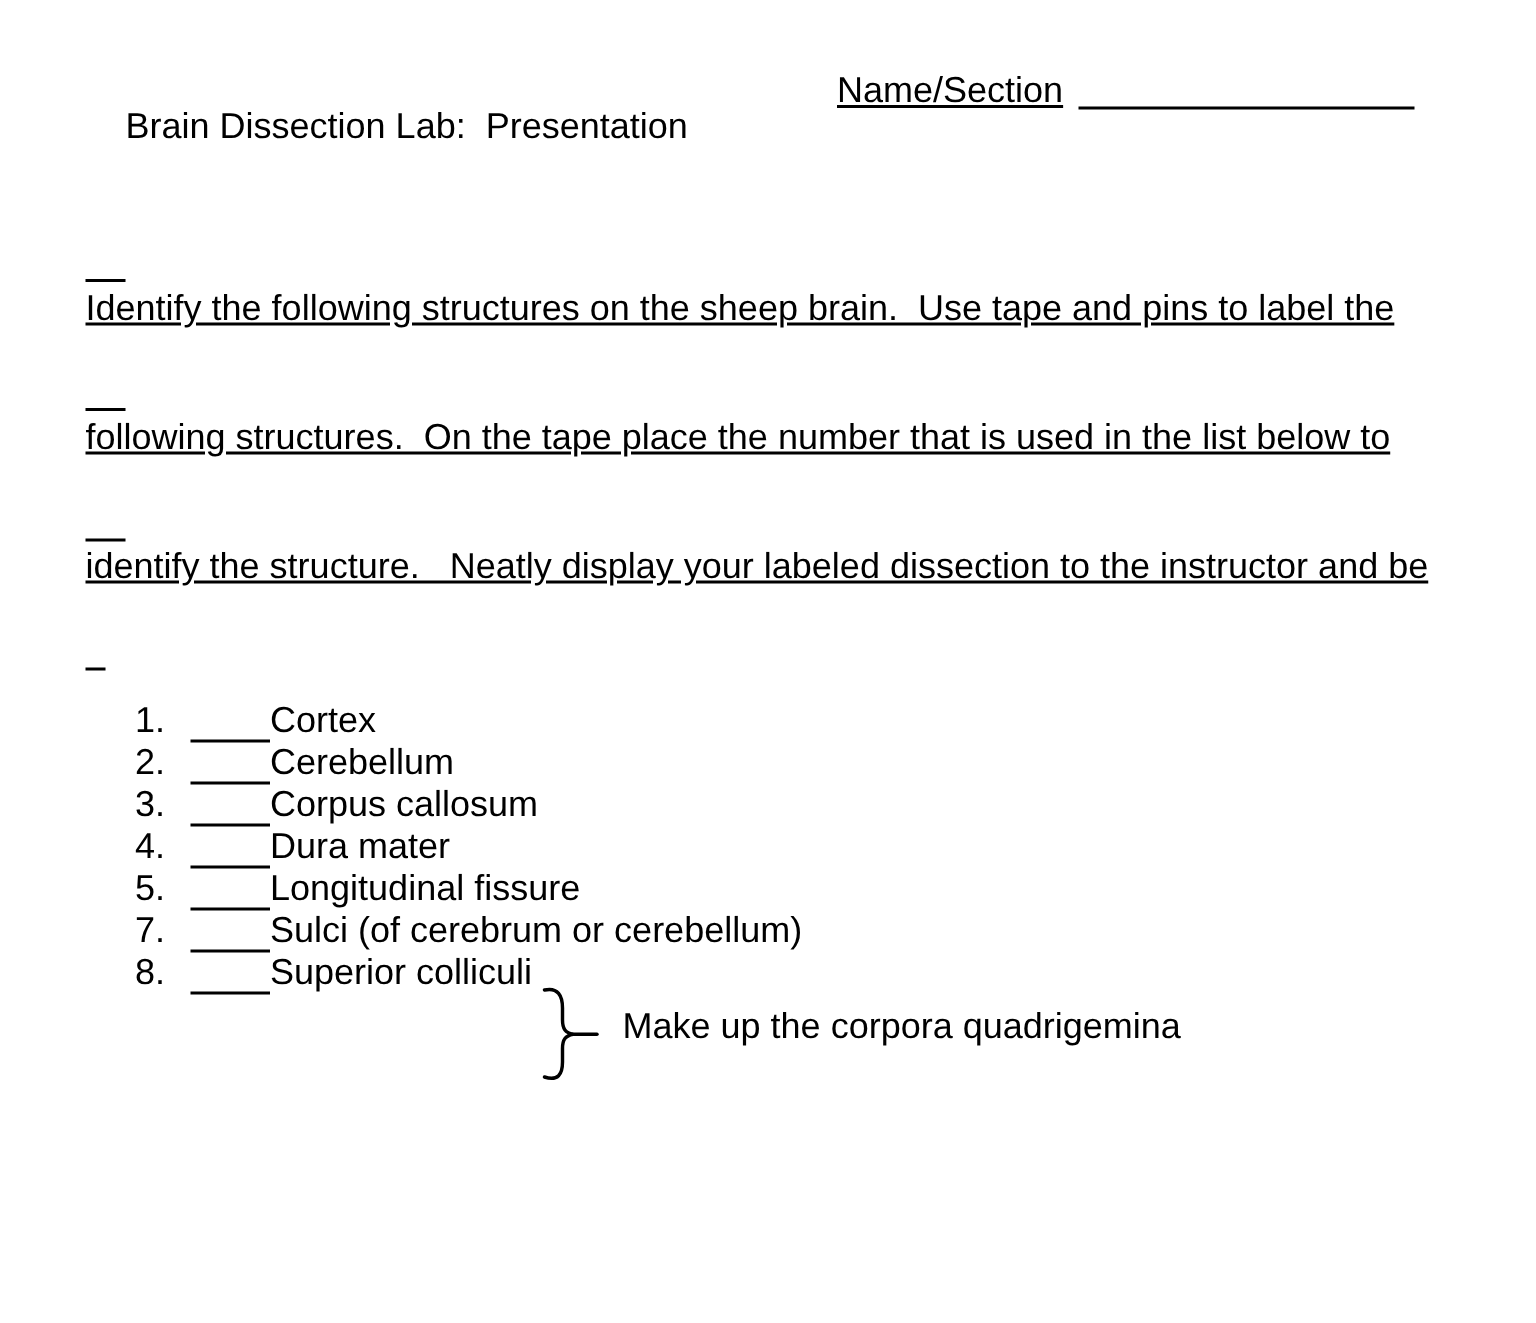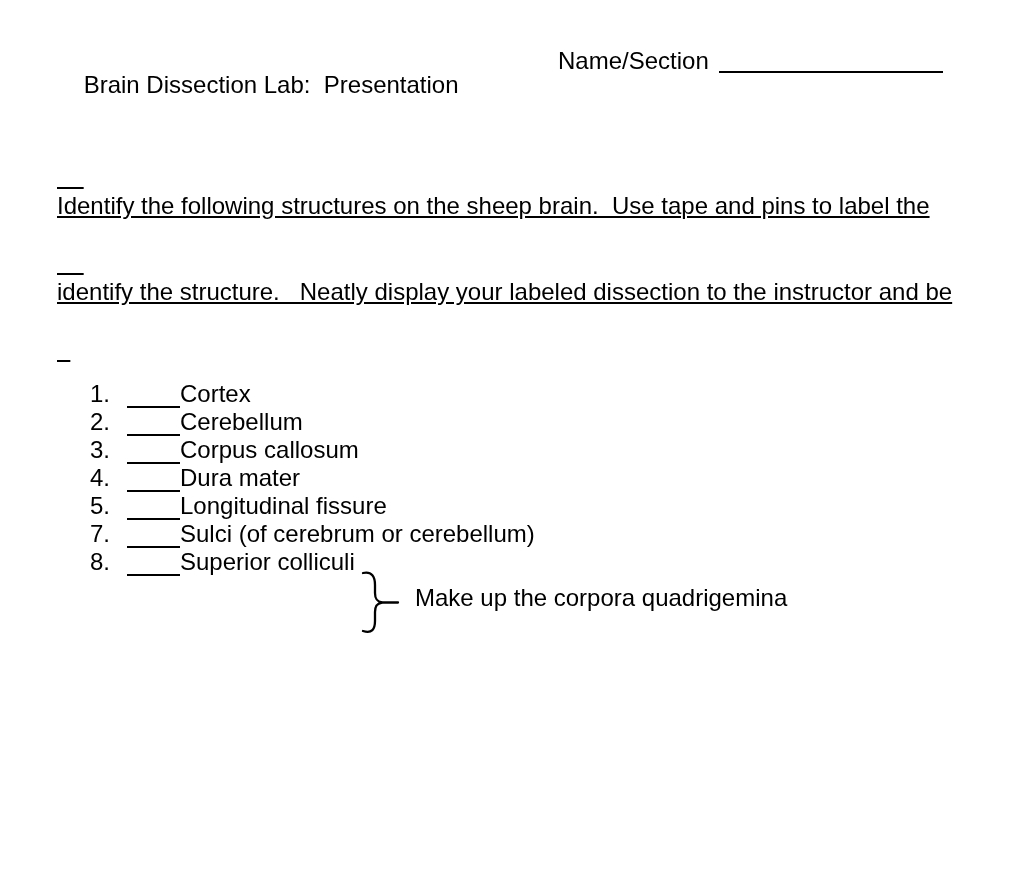--- a/index.html
+++ b/index.html
@@ -24,20 +24,21 @@
     height: 24px;
     line-height: 24px;
     white-space: pre-wrap;
   }
   .doc-title { display: inline-block; }
   .name-section {
     position: absolute;
     left: 501px;
     top: 0;
     white-space: nowrap;
+    text-decoration: underline;
   }
   .blank-long {
     display: inline-block;
     width: 224px;
     height: 22px;
     margin-left: 10px;
     border-bottom: 2px solid #000;
     vertical-align: bottom;
     box-sizing: border-box;
   }
@@ -83,20 +84,21 @@
 
   <div class="header-row">
     <span class="doc-title">Brain Dissection Lab:  Presentation</span>
     <span class="name-section">
       <span>Name/Section</span><span class="blank-long"></span>
     </span>
   </div>
 
   <div class="instructions">
     <div>Identify the following structures on the sheep brain.  Use tape and pins to label the</div>
+    <div>following structures.  On the tape place the number that is used in the list below to</div>
     <div>identify the structure.   Neatly display your labeled dissection to the instructor and be</div>
   </div>
 
   <div class="structures-list">
     <div class="row"><span class="num">1.</span><span class="blank"></span><span class="label">Cortex</span></div>
     <div class="row"><span class="num">2.</span><span class="blank"></span><span class="label">Cerebellum</span></div>
     <div class="row"><span class="num">3.</span><span class="blank"></span><span class="label">Corpus callosum</span></div>
     <div class="row"><span class="num">4.</span><span class="blank"></span><span class="label">Dura mater</span></div>
     <div class="row"><span class="num">5.</span><span class="blank"></span><span class="label">Longitudinal fissure</span></div>
     <div class="row"><span class="num">7.</span><span class="blank"></span><span class="label">Sulci (of cerebrum or cerebellum)</span></div>

